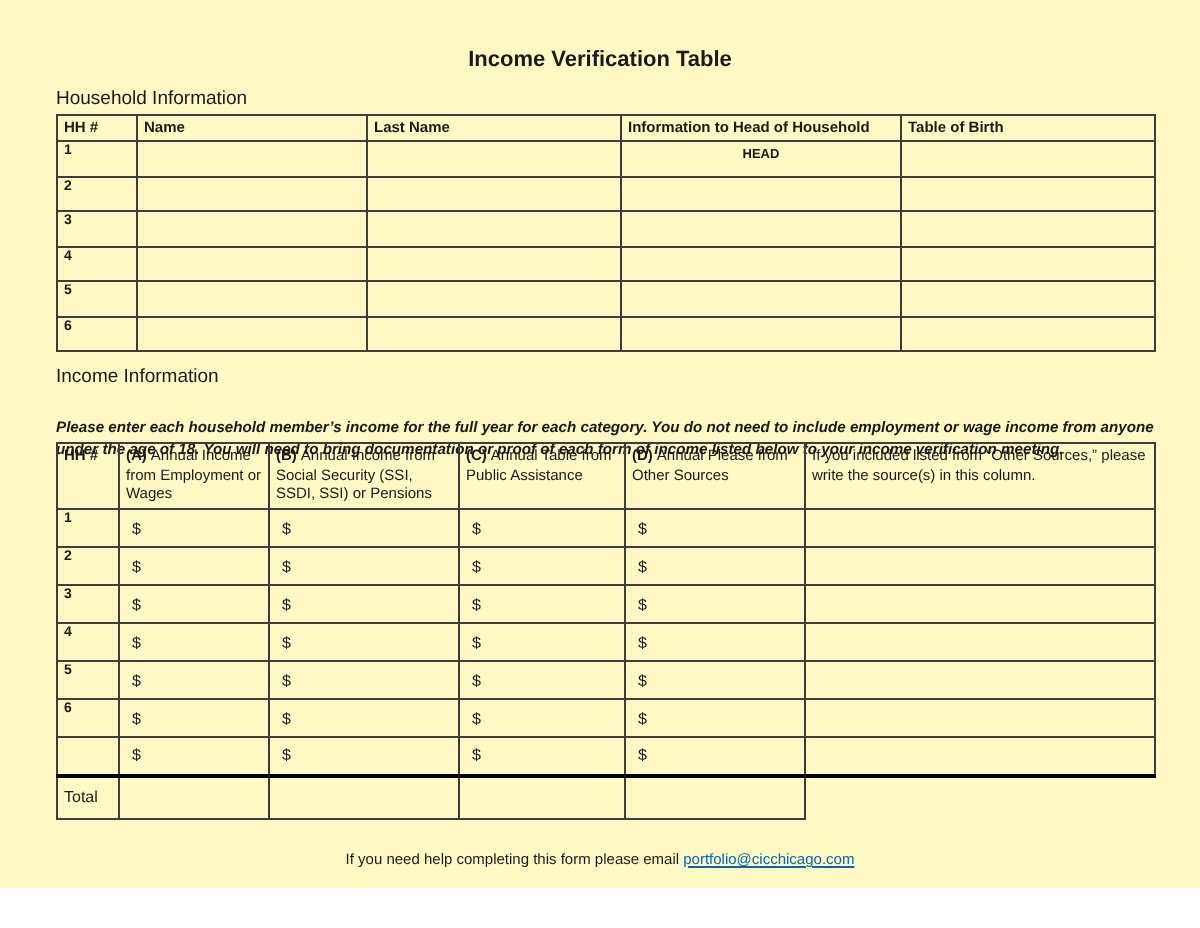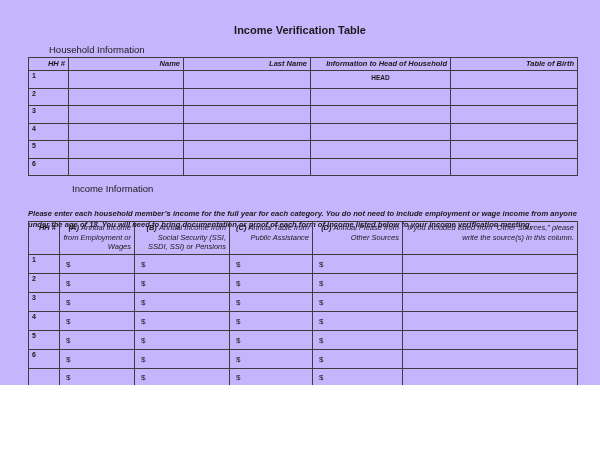--- a/index.html
+++ b/index.html
@@ -4,43 +4,43 @@
 <style>
   * { margin: 0; padding: 0; box-sizing: border-box; }
   html, body { background: #ffffff; }
   body {
     font-family: "Liberation Sans", "DejaVu Sans", sans-serif;
     color: #1a1a1a;
   }
   .page {
     position: relative;
     width: 600px;
-    height: 385px;
-    background: #c4b5fd;
+    height: 444px;
+    background: #fef9c3;
     overflow: hidden;
   }
   .doc-title {
     position: absolute;
     top: 24px;
     left: 0;
     width: 600px;
     text-align: center;
     font-size: 11px;
     font-weight: bold;
     color: #1a1a1a;
   }
   .section-heading {
     position: absolute;
     left: 28px;
     font-size: 9.5px;
     font-weight: normal;
     color: #1a1a1a;
   }
-  #household-heading { top: 44px; margin-left: 21px; }
-  #income-heading { top: 183px; margin-left: 44px; }
+  #household-heading { top: 44px; }
+  #income-heading { top: 183px; }
   .instructions {
     position: absolute;
     left: 28px;
     top: 208px;
     width: 549px;
     font-size: 7.6px;
     font-style: italic;
     font-weight: bold;
     line-height: 11px;
     color: #1a1a1a;
@@ -54,25 +54,24 @@
   }
   #household-table { top: 57px; }
   #income-table { top: 221px; }
   th, td {
     border: 1px solid #3d3d3d;
     padding: 1px 3px;
     vertical-align: top;
     overflow: hidden;
   }
   th {
-    text-align: right;
+    text-align: left;
     font-size: 7.5px;
     font-weight: bold;
     line-height: 9.5px;
-    font-style: italic;
   }
   #household-table th { height: 13px; }
   #household-table td { height: 17.5px; font-size: 7px; font-weight: bold; }
   #household-table td.relationship-cell { text-align: center; font-size: 6.5px; padding-top: 3px; }
   #income-table th { height: 33px; font-weight: normal; }
   #income-table th .col-prefix { font-weight: bold; margin-right: 2px; }
   #income-table th.hh-header { font-weight: bold; }
   #income-table td { height: 19px; }
   #income-table td.hh-cell { font-size: 7px; font-weight: bold; }
   #income-table td.dollar-cell {
@@ -266,14 +265,15 @@
         <td>Total</td>
         <td></td>
         <td></td>
         <td></td>
         <td></td>
         <td class="no-border"></td>
       </tr>
     </tbody>
   </table>
 
+  <div class="footer-line"><span>If you need help completing this form please email </span><a>portfolio@cicchicago.com</a></div>
 
 </div>
 
 </body></html>

